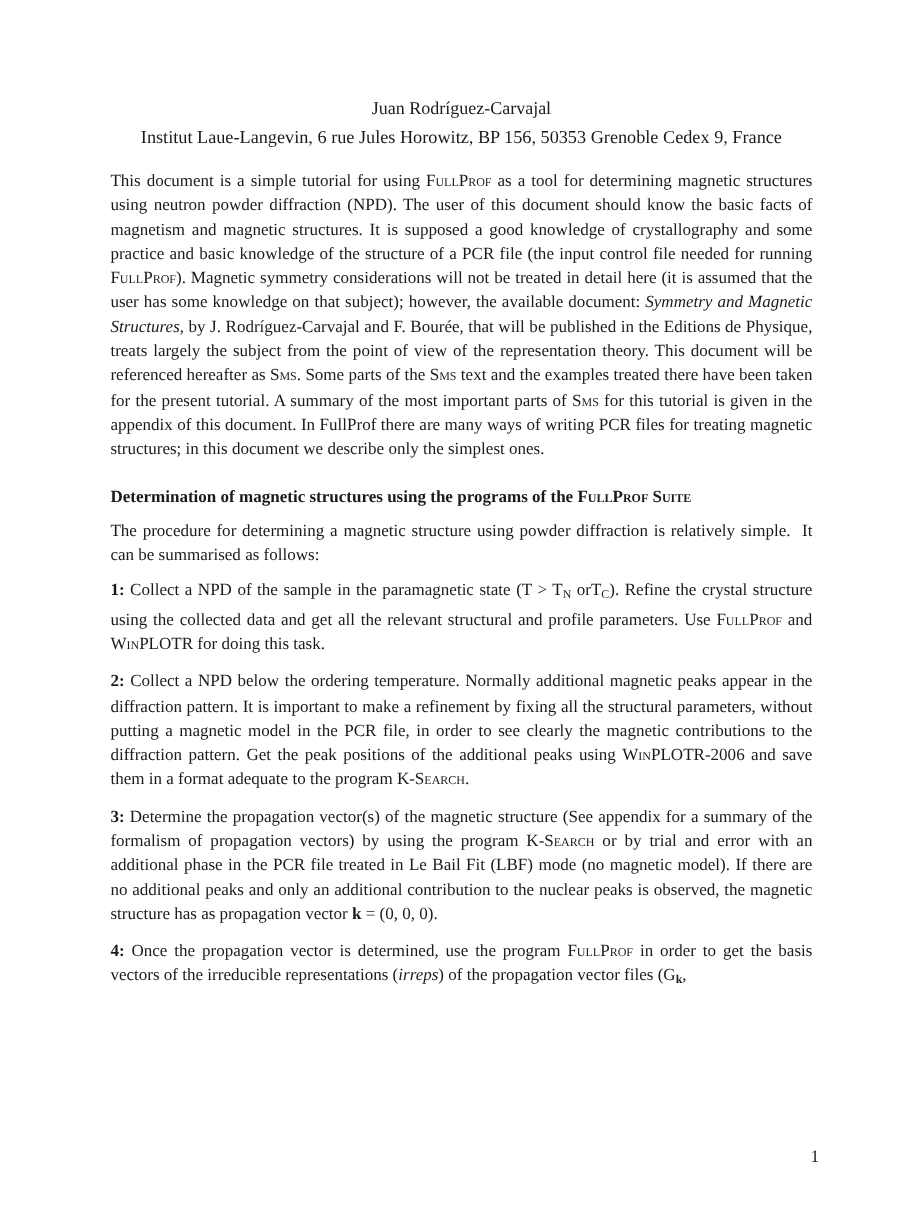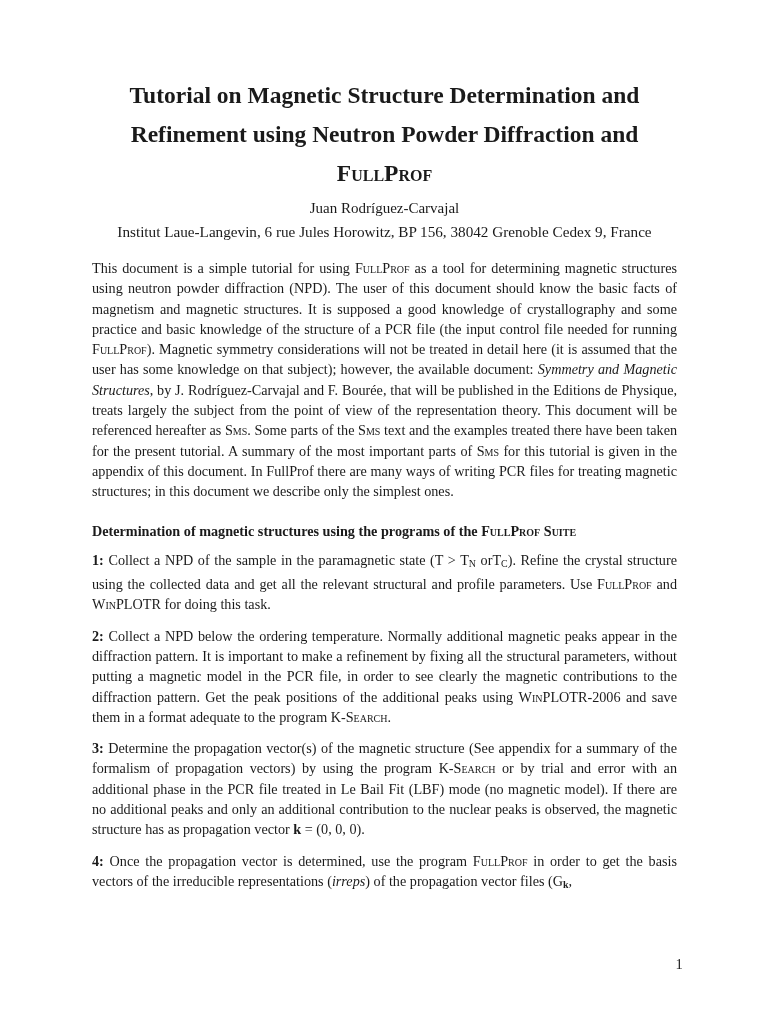--- a/index.html
+++ b/index.html
@@ -64,35 +64,31 @@
     width: 30px;
     font-size: 14.5px;
     text-align: center;
   }
 </style>
 </head>
 <body>
 
 <div class="page">
 
-  <h1 class="title">
-    <span class="tline">Tutorial on Magnetic Structure Determination and</span>
-    <span class="tline">Refinement using Neutron Powder Diffraction and</span>
-    <span class="tline"><span class="sc">FullProf</span></span>
-  </h1>
 
   <p class="author">Juan Rodríguez-Carvajal</p>
 
-  <p class="affiliation">Institut Laue-Langevin, 6 rue Jules Horowitz, BP 156, 38042 Grenoble Cedex 9, France</p>
+  <p class="affiliation">Institut Laue-Langevin, 6 rue Jules Horowitz, BP 156, 50353 Grenoble Cedex 9, France</p>
 
 
   <p class="para"><span>This document is a simple tutorial for using </span><span class="sc">FullProf</span><span> as a tool for determining magnetic structures using neutron powder diffraction (NPD). The user of this document should know the basic facts of magnetism and magnetic structures. It is supposed a good knowledge of crystallography and some practice and basic knowledge of the structure of a PCR file (the input control file needed for running </span><span class="sc">FullProf</span><span>). Magnetic symmetry considerations will not be treated in detail here (it is assumed that the user has some knowledge on that subject); however, the available document: </span><span class="i">Symmetry and Magnetic Structures</span><span>, by J. Rodríguez-Carvajal and F. Bourée, that will be published in the Editions de Physique, treats largely the subject from the point of view of the representation theory. This document will be referenced hereafter as </span><span class="sc">Sms</span><span>. Some parts of the </span><span class="sc">Sms</span><span> text and the examples treated there have been taken for the present tutorial. A summary of the most important parts of </span><span class="sc">Sms</span><span> for this tutorial is given in the appendix of this document. In FullProf there are many ways of writing PCR files for treating magnetic structures; in this document we describe only the simplest ones.</span></p>
 
   <h2 class="h2 second"><span class="b">Determination of magnetic structures using the programs of the </span><span class="b sc">FullProf Suite</span></h2>
 
+  <p class="para tight"><span>The procedure for determining a magnetic structure using powder diffraction is relatively simple.&nbsp; It can be summarised as follows:</span></p>
 
   <p class="para tight"><span class="b">1:</span><span> Collect a NPD of the sample in the paramagnetic state (T &gt; T</span><span class="sub">N</span><span> orT</span><span class="sub">C</span><span>). Refine the crystal structure using the collected data and get all the relevant structural and profile parameters. Use </span><span class="sc">FullProf</span><span> and </span><span class="sc">WinPLOTR</span><span> for doing this task.</span></p>
 
   <p class="para step"><span class="b">2:</span><span> Collect a NPD below the ordering temperature. Normally additional magnetic peaks appear in the diffraction pattern. It is important to make a refinement by fixing all the structural parameters, without putting a magnetic model in the PCR file, in order to see clearly the magnetic contributions to the diffraction pattern. Get the peak positions of the additional peaks using </span><span class="sc">WinPLOTR</span><span>-2006 and save them in a format adequate to the program </span><span class="sc">K-Search</span><span>.</span></p>
 
   <p class="para step"><span class="b">3:</span><span> Determine the propagation vector(s) of the magnetic structure (See appendix for a summary of the formalism of propagation vectors) by using the program </span><span class="sc">K-Search</span><span> or by trial and error with an additional phase in the PCR file treated in Le Bail Fit (LBF) mode (no magnetic model). If there are no additional peaks and only an additional contribution to the nuclear peaks is observed, the magnetic structure has as propagation vector </span><span class="b">k</span><span> = (0, 0, 0).</span></p>
 
   <p class="para step"><span class="b">4:</span><span> Once the propagation vector is determined, use the program </span><span class="sc">FullProf</span><span> in order to get the basis vectors of the irreducible representations (</span><span class="i">irreps</span><span>) of the propagation vector files (G</span><span class="b sub">k</span><span>,</span></p>
 
   <div class="page-number">1</div>

